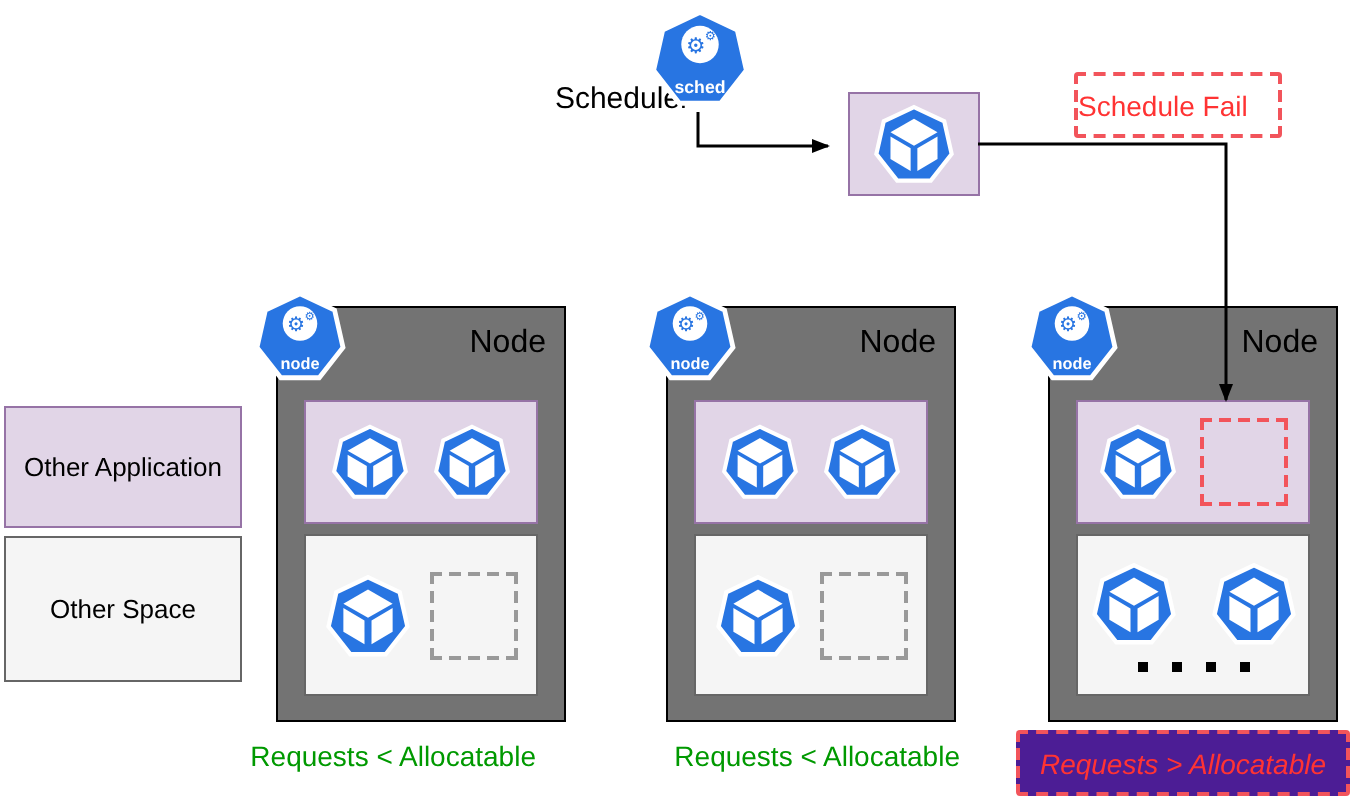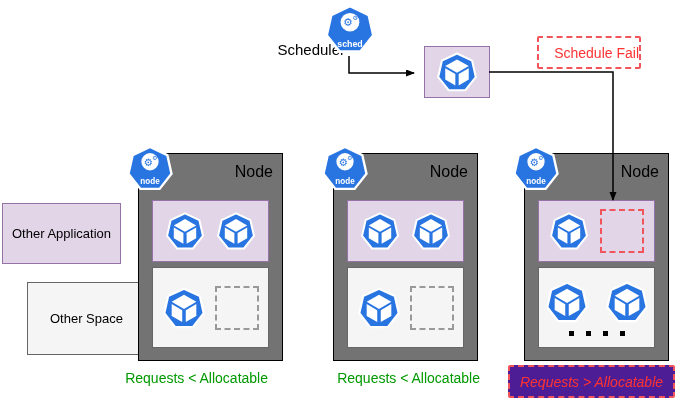--- a/index.html
+++ b/index.html
@@ -16,30 +16,30 @@
     font-size:15px;color:#000;}
 
   
   .pending-pod{position:absolute;left:424px;top:46px;width:64px;height:50px;
     background:var(--purple-fill,#E1D5E7);border:1.5px solid var(--purple-border,#9673A6);
     display:flex;align-items:center;justify-content:center;}
 
   
   .fail-box{position:absolute;left:537px;top:36px;width:100px;height:29px;
     border:2px dashed var(--red-dash,#F2545B);border-radius:2px;
-    display:flex;align-items:center;justify-content:flex-end;
+    display:flex;align-items:center;justify-content:flex-start;
     font-size:14px;color:var(--red,#FF3333);background:#fff;}
 
   
   .legend-box{position:absolute;left:2px;width:117px;display:flex;align-items:center;
     justify-content:center;font-size:13px;color:#000;text-align:center;}
   .legend-same{top:203px;height:59px;background:var(--purple-fill,#E1D5E7);
     border:1.5px solid var(--purple-border,#9673A6);}
-  .legend-other{top:282px;height:71px;background:var(--gray-fill,#F5F5F5);
-    border:1.5px solid var(--gray-border,#666);margin-left:25px;}
+  .legend-other{top:268px;height:71px;background:var(--gray-fill,#F5F5F5);
+    border:1.5px solid var(--gray-border,#666);}
 
   
   .node{position:absolute;top:153px;width:143px;height:206px;background:#737373;
     border:1.5px solid #000;}
   .node-badge{position:absolute;left:-13px;top:-10px;width:48px;height:48px;z-index:4;}
   .node-title{position:absolute;right:9px;top:9px;font-size:16px;color:#000;}
   .zone{position:absolute;left:13px;width:117px;display:flex;align-items:center;
     justify-content:space-evenly;box-sizing:border-box;}
   .zone-same{top:46px;height:62px;background:var(--purple-fill,#E1D5E7);
     border:1px solid var(--purple-border,#9673A6);}

